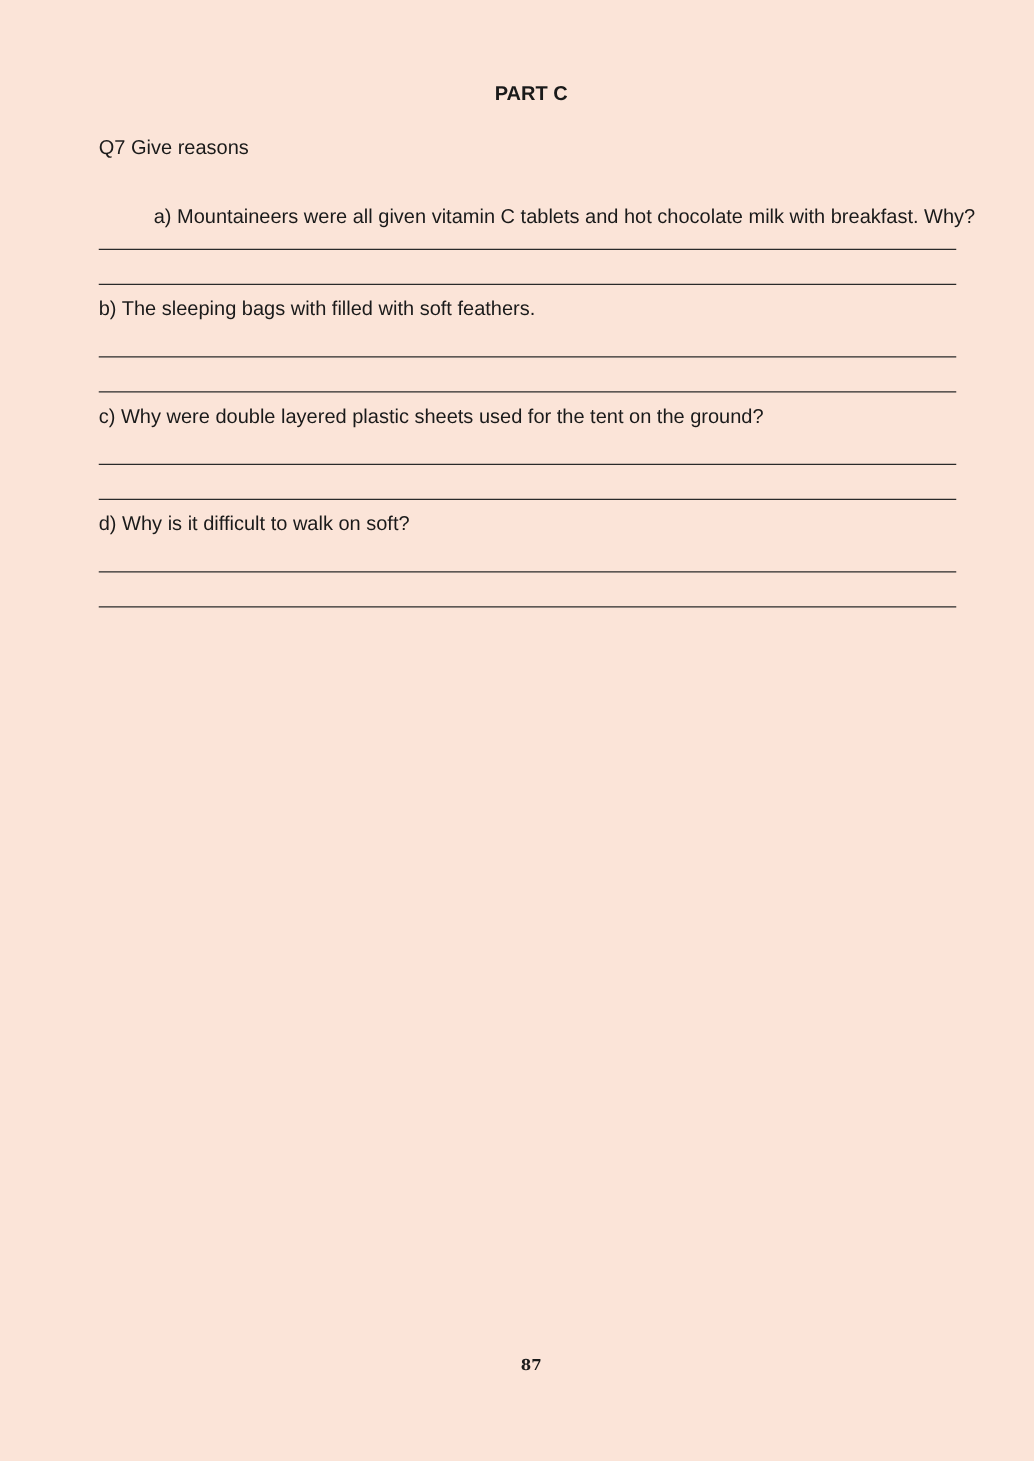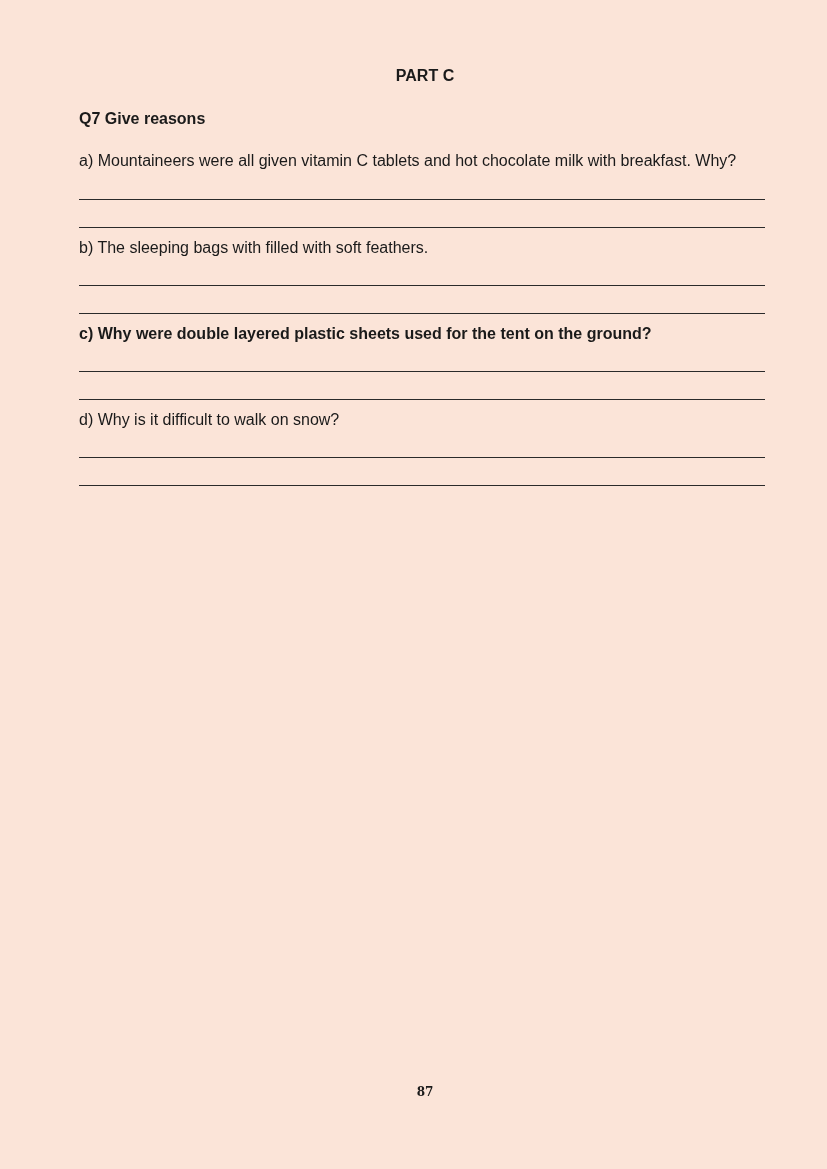--- a/index.html
+++ b/index.html
@@ -10,50 +10,50 @@
     font-family: "Liberation Sans", sans-serif;
     color: #1a1a1a;
     overflow: hidden;
   }
   .title {
     position: absolute; left: 0; width: 850px; top: 67px;
     text-align: center; font-weight: bold; font-size: 16px;
   }
   .qhead {
     position: absolute; left: 79px; top: 110px;
-    font-weight: bold; font-size: 16px;
+    font-weight: normal; font-size: 16px;
   }
   .question {
     position: absolute; left: 79px; font-size: 16px; white-space: nowrap;
   }
   .answer-line {
     position: absolute; left: 79px; width: 686px; height: 0;
     border-top: 1px solid #2a2a2a;
   }
   .page-num {
     position: absolute; left: 0; width: 850px; top: 1085px;
     text-align: center; font-weight: bold; font-size: 12px;
     font-family: "DejaVu Serif", serif;
   }
 </style>
 </head>
 <body>
 
 <div class="title">PART C</div>
 <div class="qhead">Q7 Give reasons</div>
 
-<div class="question" style="top:152px;">a) Mountaineers were all given vitamin C tablets and hot chocolate milk with breakfast. Why?</div>
+<div class="question" style="top:165px;margin-left:44px;">a) Mountaineers were all given vitamin C tablets and hot chocolate milk with breakfast. Why?</div>
 <div class="answer-line" style="top:199px;"></div>
 <div class="answer-line" style="top:227px;"></div>
 
 <div class="question" style="top:239px;">b) The sleeping bags with filled with soft feathers.</div>
 <div class="answer-line" style="top:285px;"></div>
 <div class="answer-line" style="top:313px;"></div>
 
-<div class="question" style="top:325px;font-weight:bold;">c) Why were double layered plastic sheets used for the tent on the ground?</div>
+<div class="question" style="top:325px;">c) Why were double layered plastic sheets used for the tent on the ground?</div>
 <div class="answer-line" style="top:371px;"></div>
 <div class="answer-line" style="top:399px;"></div>
 
-<div class="question" style="top:411px;">d) Why is it difficult to walk on snow?</div>
+<div class="question" style="top:411px;">d) Why is it difficult to walk on soft?</div>
 <div class="answer-line" style="top:457px;"></div>
 <div class="answer-line" style="top:485px;"></div>
 
 <div class="page-num">87</div>
 
 </body></html>

